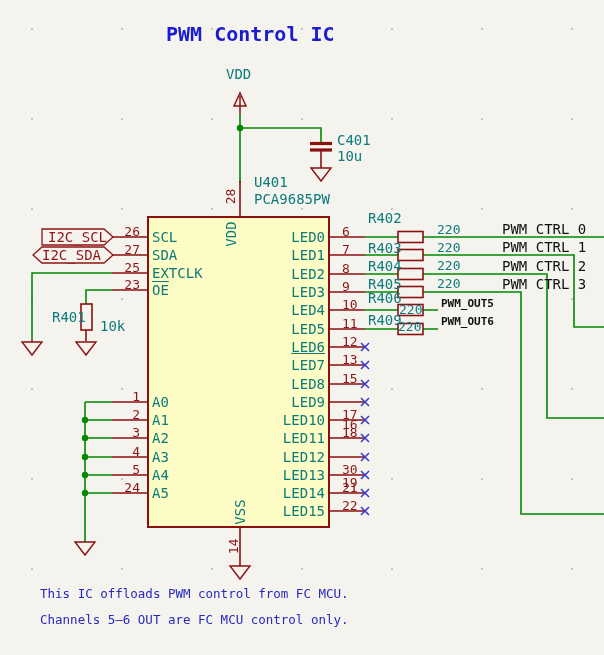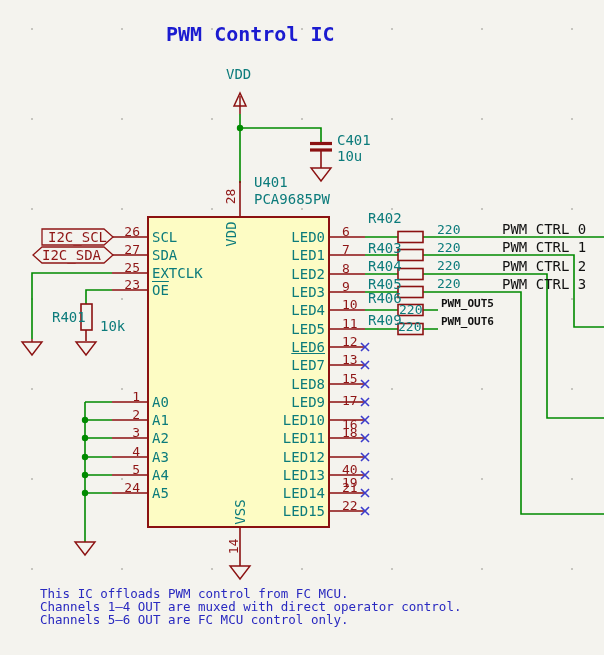--- a/index.html
+++ b/index.html
@@ -192,24 +192,24 @@
   <div class="abs pnum" style="left:342px;top:225px;">6</div>
   <div class="abs pnum" style="left:342px;top:243px;">7</div>
   <div class="abs pnum" style="left:342px;top:262px;">8</div>
   <div class="abs pnum" style="left:342px;top:280px;">9</div>
   <div class="abs pnum" style="left:342px;top:298px;">10</div>
   <div class="abs pnum" style="left:342px;top:317px;">11</div>
   <div class="abs pnum" style="left:342px;top:335px;">12</div>
   <div class="abs pnum" style="left:342px;top:353px;">13</div>
   <div class="abs pnum" style="left:342px;top:372px;">15</div>
   <div class="abs pnum" style="left:342px;top:390px;margin-top:28px;">16</div>
-  <div class="abs pnum" style="left:342px;top:394px;text-align:right;">17</div>
+  <div class="abs pnum" style="left:342px;top:408px;text-align:right;">17</div>
   <div class="abs pnum" style="left:342px;top:426px;">18</div>
   <div class="abs pnum" style="left:342px;top:445px;margin-top:31px;">19</div>
-  <div class="abs pnum" style="left:342px;top:463px;">40</div>
+  <div class="abs pnum" style="left:342px;top:463px;">30</div>
   <div class="abs pnum" style="left:342px;top:481px;">21</div>
   <div class="abs pnum" style="left:342px;top:499px;">22</div>
 
   <div class="abs pname pname-r" style="left:250px;top:230px;">LED0</div>
   <div class="abs pname pname-r" style="left:250px;top:248px;">LED1</div>
   <div class="abs pname pname-r" style="left:250px;top:267px;">LED2</div>
   <div class="abs pname pname-r" style="left:250px;top:285px;">LED3</div>
   <div class="abs pname pname-r" style="left:250px;top:303px;">LED4</div>
   <div class="abs pname pname-r" style="left:250px;top:322px;">LED5</div>
   <div class="abs pname pname-r" style="left:250px;top:340px;text-decoration:underline;">LED6</div>
@@ -222,16 +222,15 @@
   <div class="abs pname pname-r" style="left:250px;top:468px;">LED13</div>
   <div class="abs pname pname-r" style="left:250px;top:486px;">LED14</div>
   <div class="abs pname pname-r" style="left:250px;top:504px;">LED15</div>
 
   <div class="abs pname rot" style="left:211px;top:227px;">VDD</div>
   <div class="abs pnum rot" style="left:210px;top:190px;">28</div>
   <div class="abs pname rot" style="left:220px;top:505px;">VSS</div>
   <div class="abs pnum rot" style="left:213px;top:540px;">14</div>
 
   <div class="abs note" style="left:40px;top:588px;">This IC offloads PWM control from FC MCU.</div>
-  <div class="abs note" style="left:40px;top:601px;">Channels 1–4 OUT are muxed with direct operator control.</div>
   <div class="abs note" style="left:40px;top:614px;">Channels 5–6 OUT are FC MCU control only.</div>
 
 </div>
 
 </body></html>

